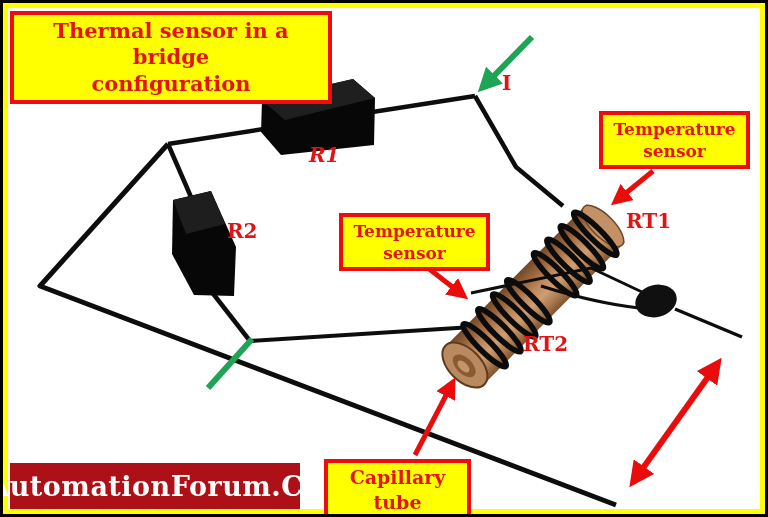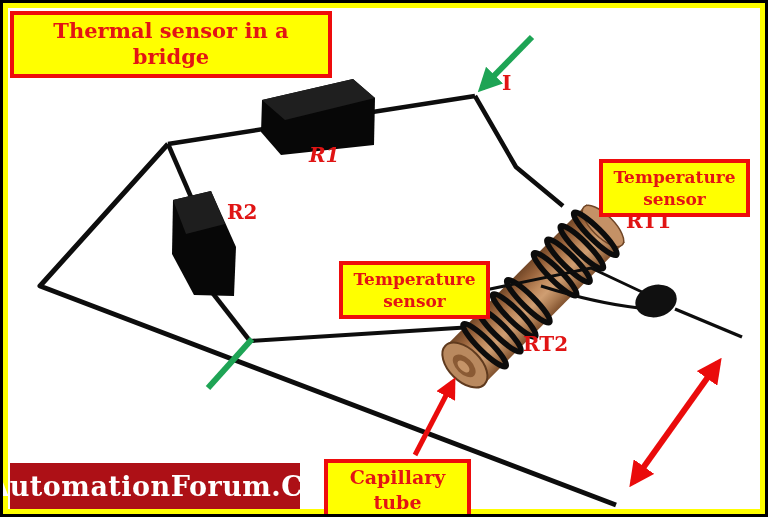--- a/index.html
+++ b/index.html
@@ -10,31 +10,31 @@
     overflow:hidden;
     font-family:"DejaVu Serif", serif;
   }
   .art{position:absolute;left:0;top:0;width:768px;height:517px;}
   .callout{
     position:absolute;box-sizing:border-box;background:#ffff00;
     border:4px solid #ee0c0c;color:#e31414;font-weight:bold;
     text-align:center;z-index:3;
   }
   .title-box{left:7px;top:8px;width:322px;font-size:21px;line-height:1.25;padding:3px 4px;}
-  .temp-box{width:151px;font-size:17px;line-height:1.3;padding:3px 2px;margin-top:48px;}
+  .temp-box{width:151px;font-size:17px;line-height:1.3;padding:3px 2px;}
   .temp-right{left:596px;top:108px;}
   .temp-left{left:336px;top:210px;}
   .cap-box{left:321px;top:456px;width:147px;font-size:19px;line-height:1.3;padding:2px 2px;}
   .lbl{
     position:absolute;color:#e01414;font-weight:bold;font-size:20px;
     z-index:3;white-space:nowrap;
   }
   .lbl-i{left:499px;top:68px;}
   .lbl-r1{left:306px;top:140px;font-style:italic;}
-  .lbl-r2{left:224px;top:197px;}
+  .lbl-r2{left:224px;top:216px;}
   .lbl-rt1{left:623px;top:206px;}
   .lbl-rt2{left:520px;top:329px;}
   .watermark{
     position:absolute;left:7px;top:460px;width:290px;height:46px;
     background:#ad1016;color:#ffffff;font-weight:bold;font-size:27px;
     display:flex;align-items:center;justify-content:center;z-index:3;
     letter-spacing:0.5px;
   }
 </style>
 </head>
@@ -106,20 +106,21 @@
     <path d="M249 336 L205 385" stroke="#1ea455" stroke-width="6" fill="none"></path>
 
     <path d="M650 168 L612 199" stroke="#ea0b0b" stroke-width="5" fill="none" marker-end="url(#mR)"></path>
     <path d="M425 265 L461 293" stroke="#ea0b0b" stroke-width="5" fill="none" marker-end="url(#mR)"></path>
     <path d="M412 452 L450 379" stroke="#ea0b0b" stroke-width="5" fill="none" marker-end="url(#mR)"></path>
     <path d="M630 479 L715 360" stroke="#ea0b0b" stroke-width="6" fill="none" marker-start="url(#mR)" marker-end="url(#mR)"></path>
   </svg>
 
   <div class="callout title-box">
     <div>Thermal sensor in a bridge</div>
+    <div>configuration</div>
   </div>
 
   <span class="lbl lbl-i">I</span>
   <span class="lbl lbl-r1">R1</span>
   <span class="lbl lbl-r2">R2</span>
   <span class="lbl lbl-rt1">RT1</span>
   <span class="lbl lbl-rt2">RT2</span>
 
   <div class="callout temp-box temp-right">
     <div>Temperature</div>

